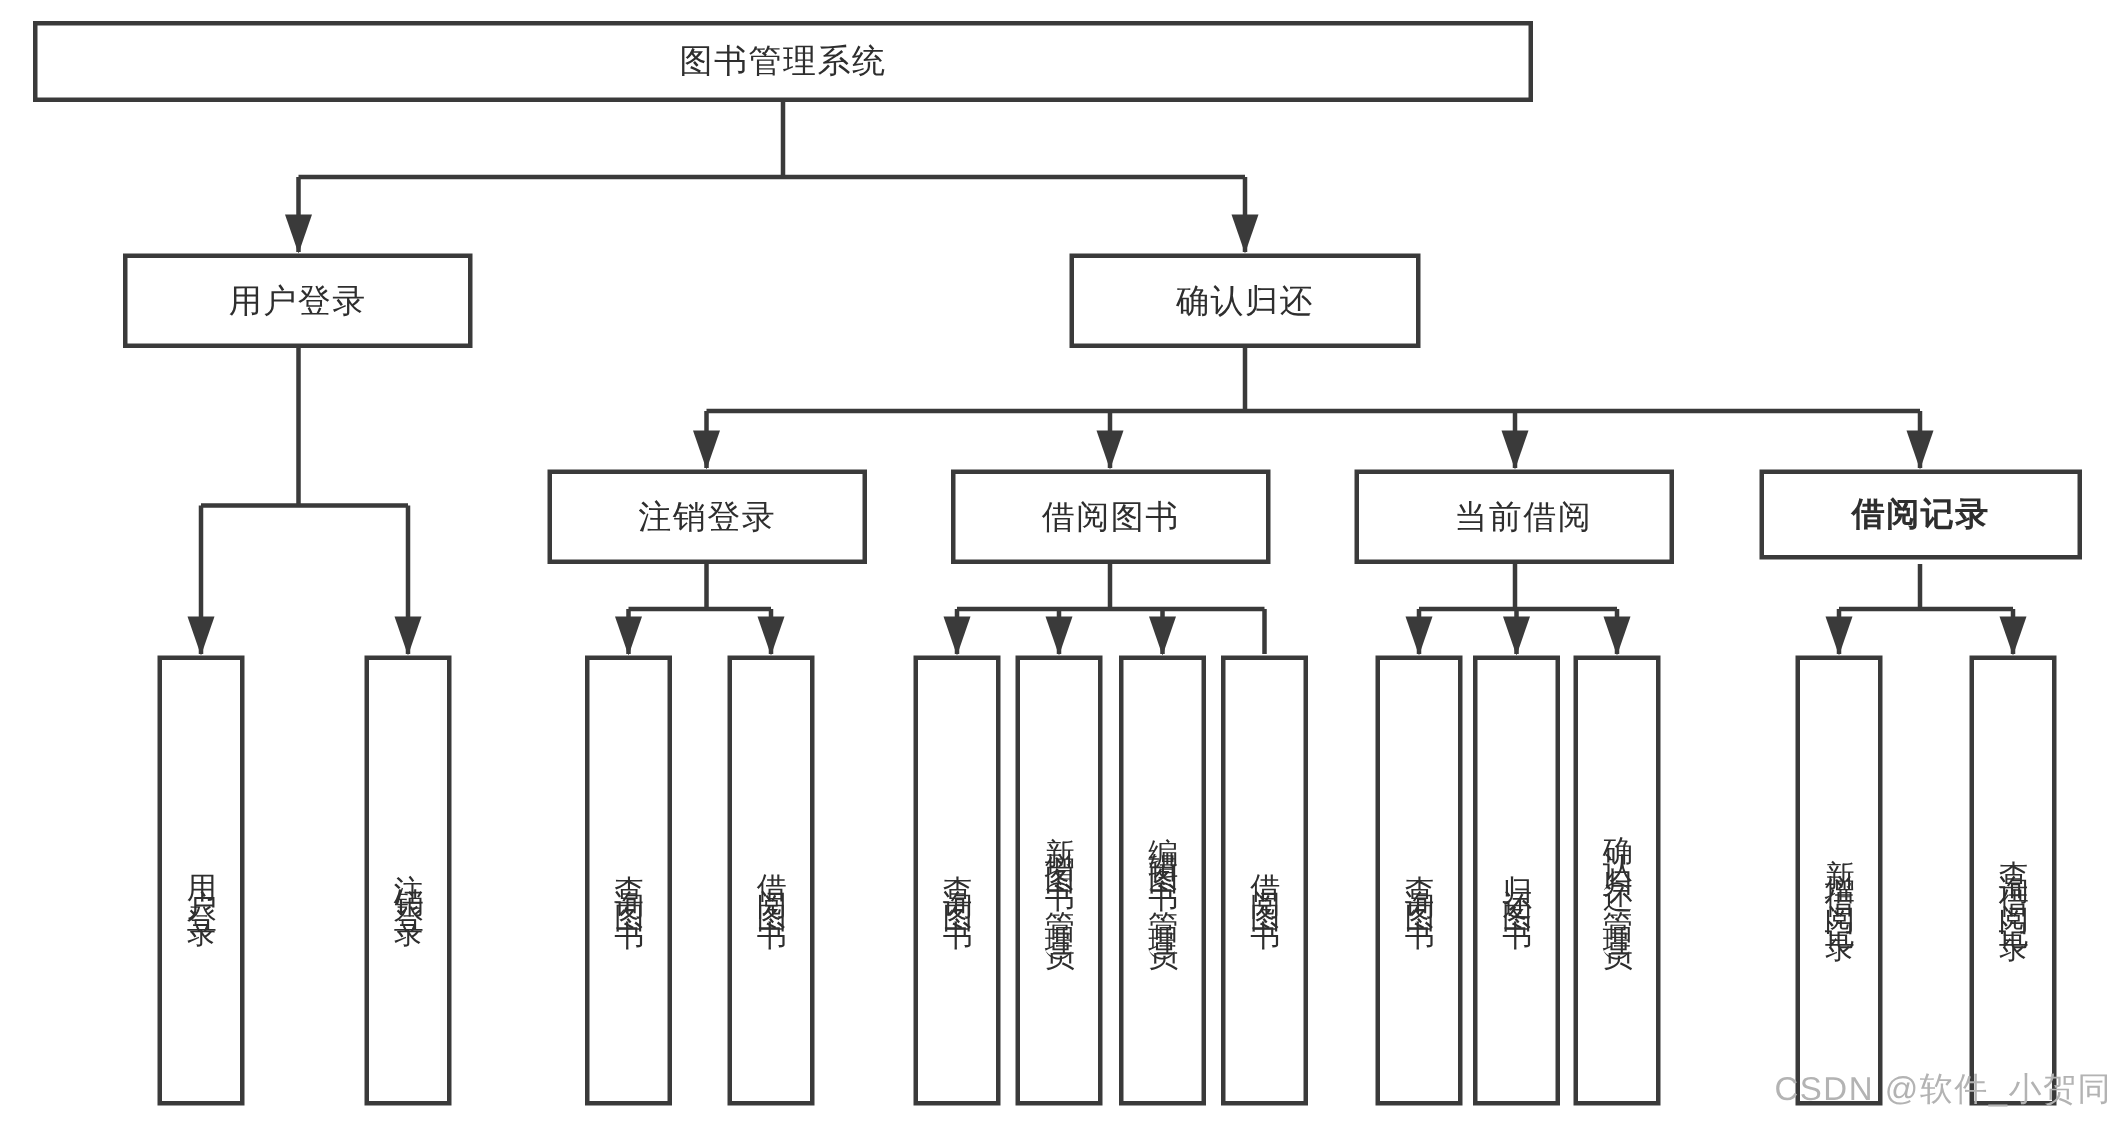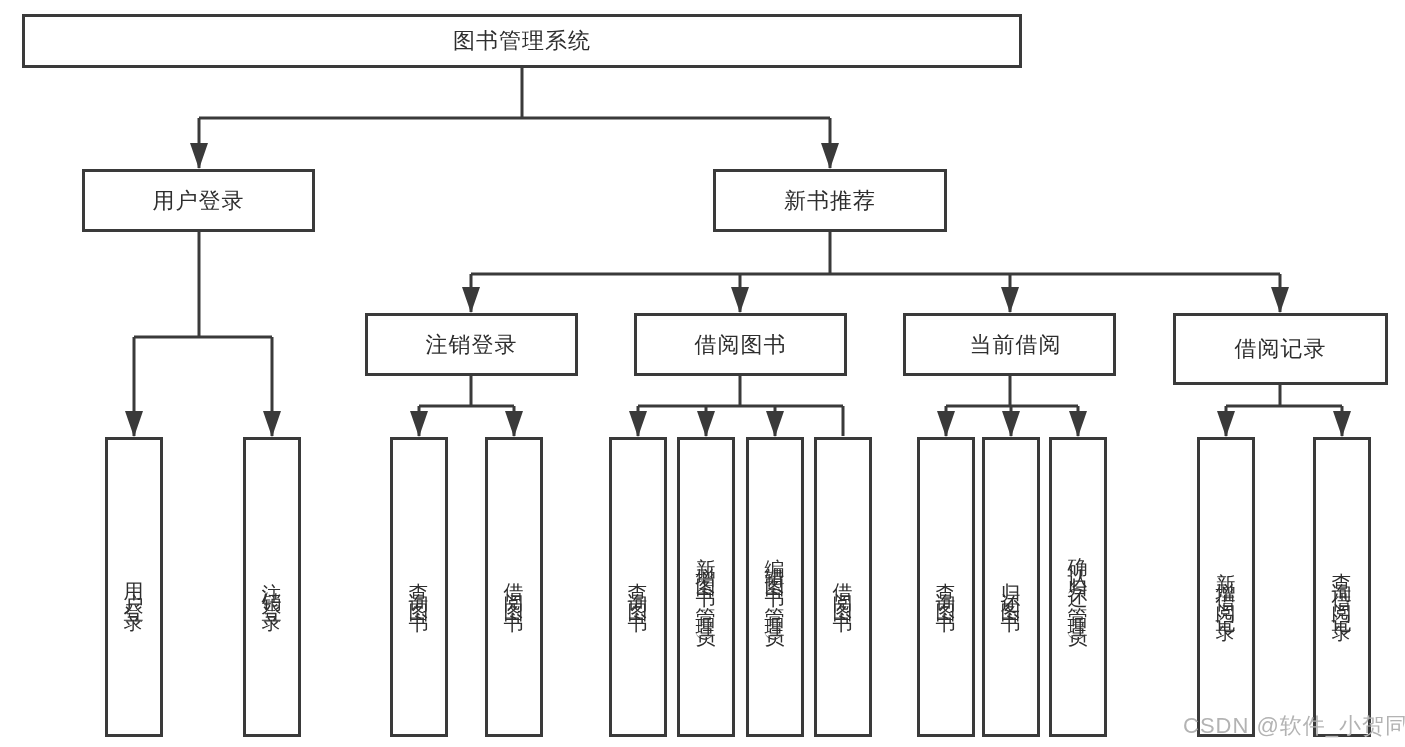--- a/index.html
+++ b/index.html
@@ -3,21 +3,20 @@
 <meta charset="utf-8">
 <style>
   html, body { margin: 0; padding: 0; background: #ffffff; }
   #stage {
     position: relative;
     width: 1405px;
     height: 747px;
     background: #ffffff;
     font-family: "Liberation Sans", "DejaVu Sans", sans-serif;
     overflow: hidden;
-    border-radius: 30px;
   }
   #wires {
     position: absolute;
     left: 0; top: 0;
     width: 1405px; height: 747px;
     z-index: 1;
   }
   .box {
     position: absolute;
     box-sizing: border-box;
@@ -44,21 +43,21 @@
   }
   
   .n-root  { left: 22px;  top: 14px;  width: 1000px; height: 54px; }
   
   .n-l2a   { left: 82px;  top: 169px; width: 233px;  height: 63px; }
   .n-l2b   { left: 713px; top: 169px; width: 234px;  height: 63px; }
   
   .n-l3a   { left: 365px;  top: 313px; width: 213px; height: 63px; }
   .n-l3b   { left: 634px;  top: 313px; width: 213px; height: 63px; }
   .n-l3c   { left: 903px;  top: 313px; width: 213px; height: 63px; padding-left: 12px; }
-  .n-l3d   { left: 1173px; top: 313px; width: 215px; height: 72px; }
+  .n-l3d   { left: 1173px; top: 313px; width: 215px; height: 60px; font-weight: bold; }
   
   .leaf    { top: 437px; width: 58px; height: 300px; }
   .lf1  { left: 105px; }
   .lf2  { left: 243px; }
   .lf3  { left: 390px; }
   .lf4  { left: 485px; }
   .lf5  { left: 609px; }
   .lf6  { left: 677px; }
   .lf7  { left: 746px; }
   .lf8  { left: 814px; }
@@ -123,21 +122,21 @@
   </svg>
 
   <div class="box n-root">
     <span class="lbl">图书管理系统</span>
   </div>
 
   <div class="box n-l2a">
     <span class="lbl">用户登录</span>
   </div>
   <div class="box n-l2b">
-    <span class="lbl">新书推荐</span>
+    <span class="lbl">确认归还</span>
   </div>
 
   <div class="box n-l3a">
     <span class="lbl">注销登录</span>
   </div>
   <div class="box n-l3b">
     <span class="lbl">借阅图书</span>
   </div>
   <div class="box n-l3c">
     <span class="lbl">当前借阅</span>

